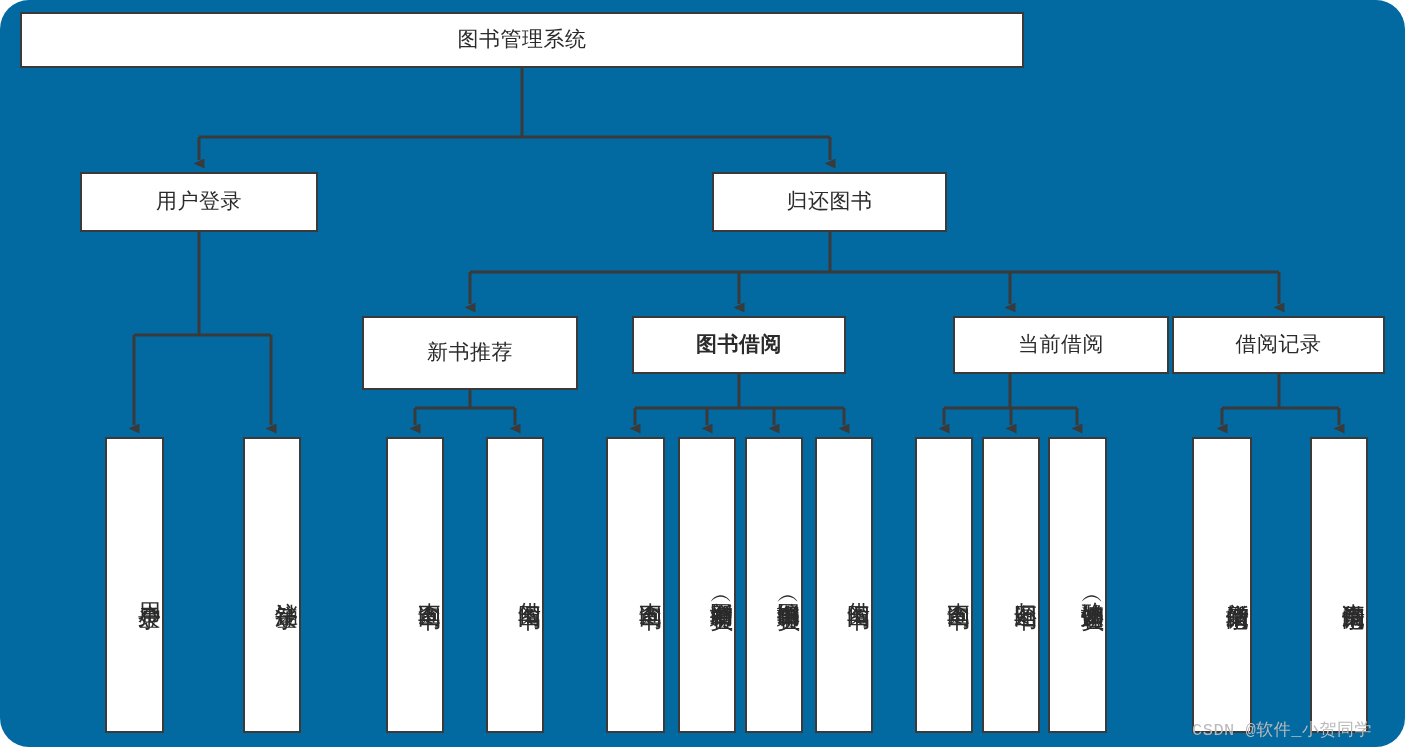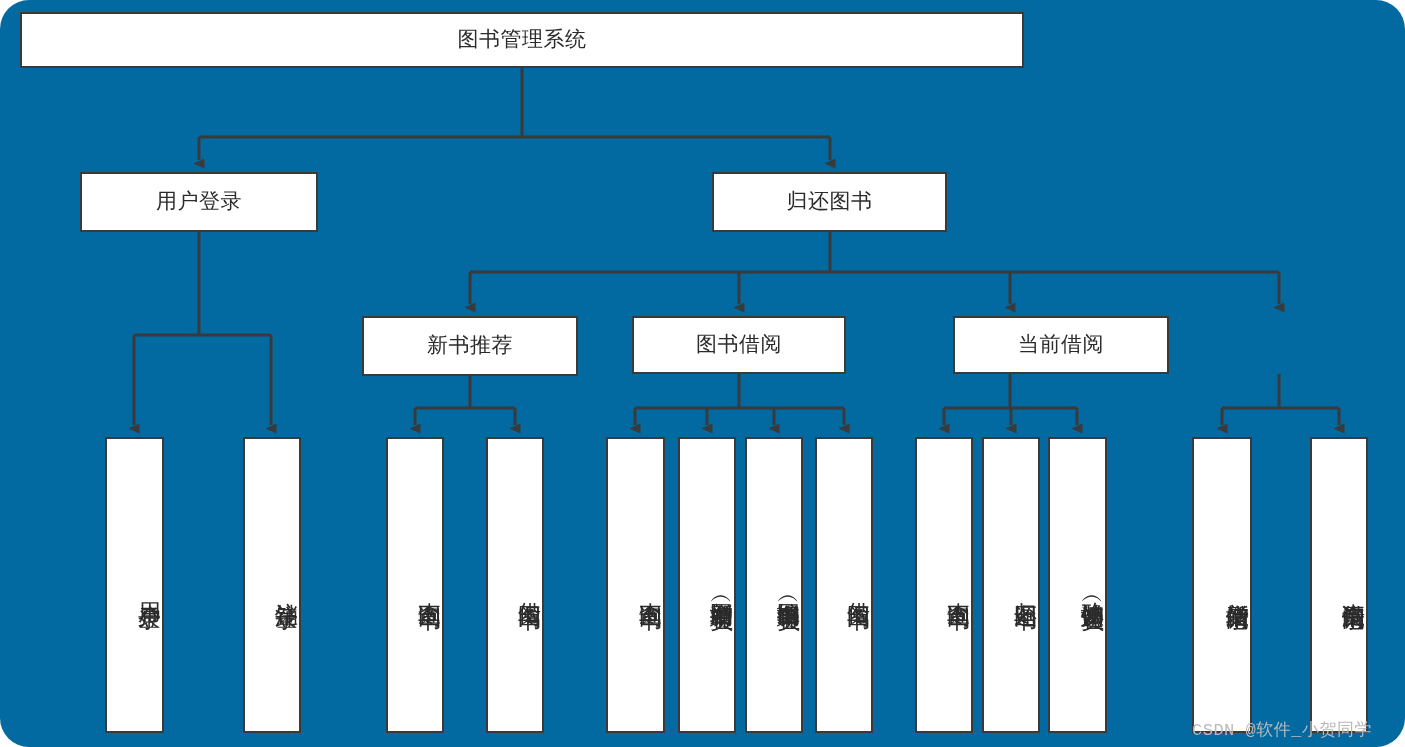--- a/index.html
+++ b/index.html
@@ -119,23 +119,24 @@
       <path d="M1222,408 L1222,425" marker-end="url(#arrow)"></path>
       <path d="M1339,408 L1339,425" marker-end="url(#arrow)"></path>
     </g>
   </svg>
 
   <div class="node node-h" style="left:20px; top:12px; width:1004px; height:56px;">图书管理系统</div>
 
   <div class="node node-h" style="left:80px; top:172px; width:238px; height:60px;">用户登录</div>
   <div class="node node-h" style="left:712px; top:172px; width:235px; height:60px;">归还图书</div>
 
-  <div class="node node-h" style="left:362px; top:316px; width:216px; height:60px;">新书推荐</div>
-  <div class="node node-h" style="left:632px; top:316px; width:214px; height:58px;">图书借阅</div>
+  <div class="node node-h" style="left:362px; top:316px; width:216px; height:74px;">新书推荐</div>
+  <div class="node node-h" style="left:632px; top:316px; width:214px; height:58px;font-weight:bold;">图书借阅</div>
   <div class="node node-h" style="left:953px; top:316px; width:216px; height:58px;">当前借阅</div>
+  <div class="node node-h" style="left:1172px; top:316px; width:213px; height:58px;">借阅记录</div>
 
   <div class="node node-v" style="left:105px; top:437px; width:59px; height:296px;">用户登录</div>
   <div class="node node-v" style="left:243px; top:437px; width:58px; height:296px;">注销登录</div>
 
   <div class="node node-v" style="left:386px; top:437px; width:58px; height:296px;">查询图书</div>
   <div class="node node-v" style="left:486px; top:437px; width:58px; height:296px;">借阅图书</div>
 
   <div class="node node-v" style="left:606px; top:437px; width:59px; height:296px;">查询图书</div>
   <div class="node node-v tall" style="left:678px; top:437px; width:58px; height:296px;">新增图书（管理员）</div>
   <div class="node node-v tall" style="left:745px; top:437px; width:58px; height:296px;">编辑图书（管理员）</div>

